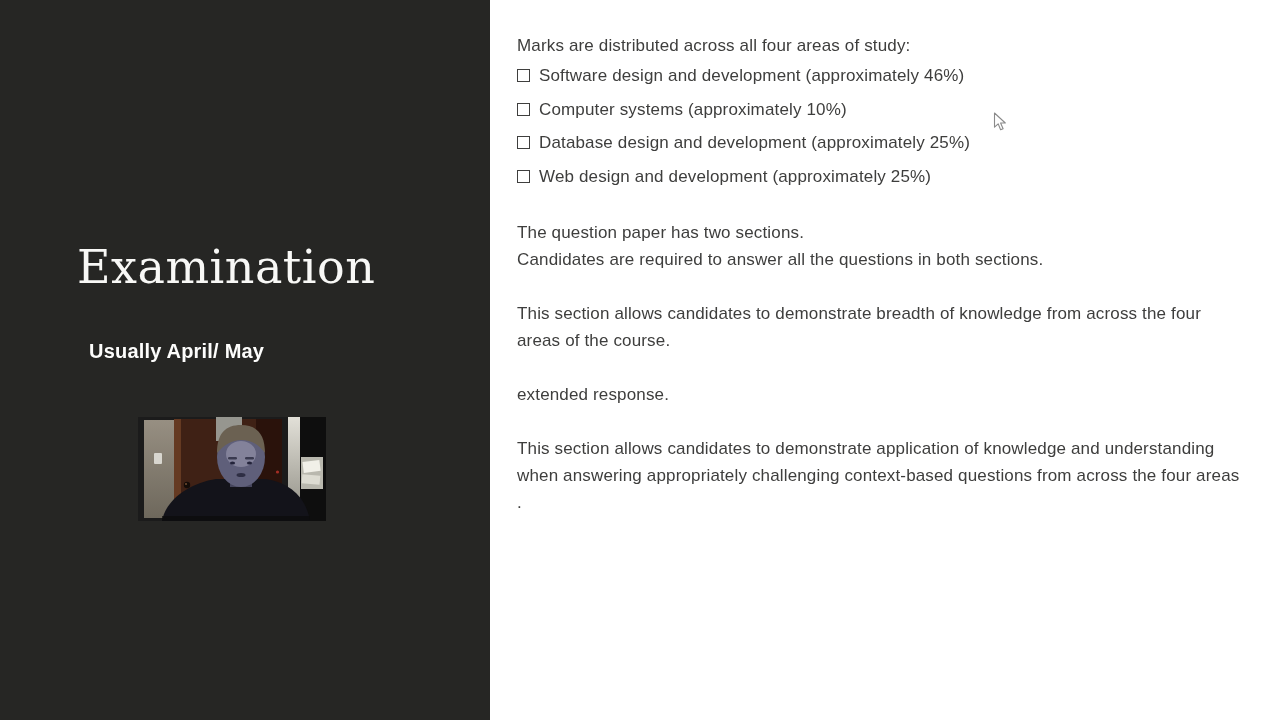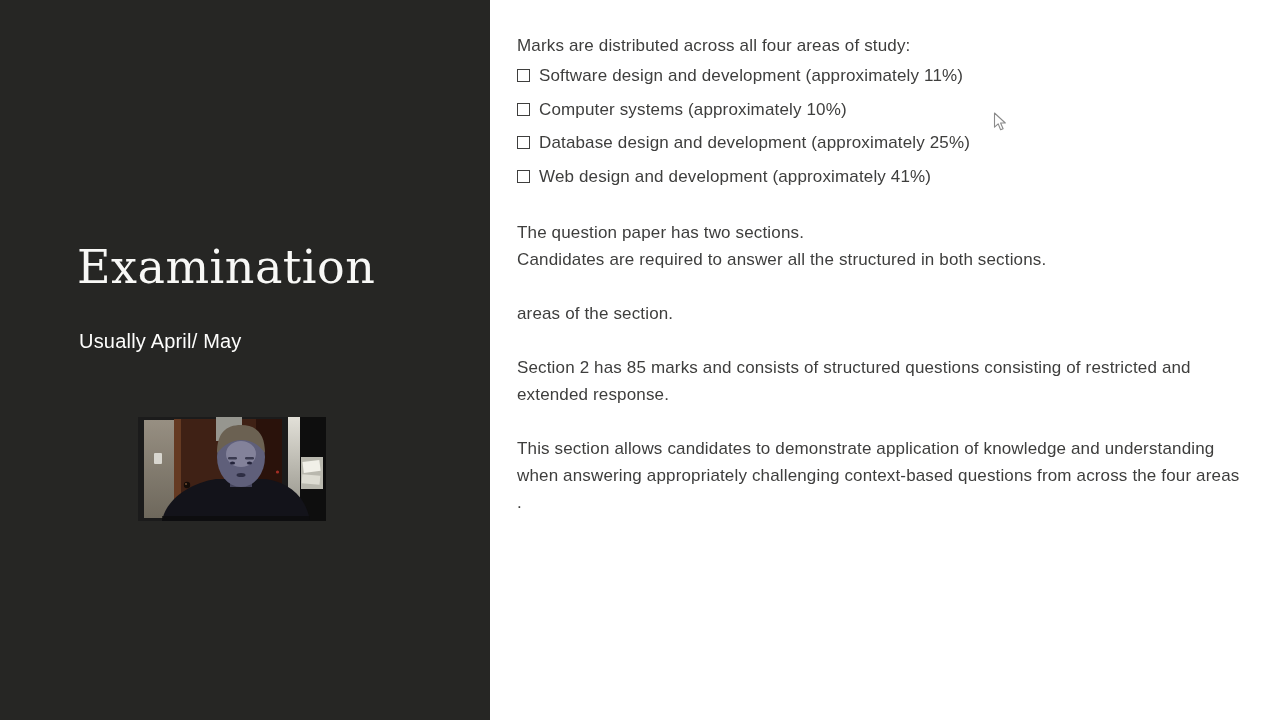--- a/index.html
+++ b/index.html
@@ -25,23 +25,23 @@
     font-family: "DejaVu Serif", serif;
     font-weight: 400;
     font-size: 46px;
     line-height: 54px;
     letter-spacing: 0.5px;
     color: #f8f8f6;
   }
   .slide-subtitle {
     position: absolute;
     left: 78px; top: 328px;
-    margin: 1px;
+    margin: 11px;
     font-size: 20px;
-    font-weight: 400;
+    font-weight: 700;
     line-height: 24px;
     color: #fdfdfc;
     letter-spacing: 0.2px;
   }
   .webcam {
     position: absolute;
     left: 138px; top: 417px;
     width: 188px; height: 104px;
     background: #151515;
   }
@@ -143,46 +143,46 @@
     </div>
   </div>
 
   <div class="right-panel">
 
     <div class="intro-line">Marks are distributed across all four areas of study:</div>
 
     <div class="bullet-list">
       <div class="bullet-item">
         <span class="checkbox"></span>
-        <span>Software design and development (approximately 11%)</span>
+        <span>Software design and development (approximately 46%)</span>
       </div>
       <div class="bullet-item">
         <span class="checkbox"></span>
         <span>Computer systems (approximately 10%)</span>
       </div>
       <div class="bullet-item">
         <span class="checkbox"></span>
         <span>Database design and development (approximately 25%)</span>
       </div>
       <div class="bullet-item">
         <span class="checkbox"></span>
-        <span>Web design and development (approximately 41%)</span>
+        <span>Web design and development (approximately 25%)</span>
       </div>
     </div>
 
     <div class="paragraphs">
       <div class="para first">
         <div class="line">The question paper has two sections.</div>
-        <div class="line">Candidates are required to answer all the structured in both sections.</div>
+        <div class="line">Candidates are required to answer all the questions in both sections.</div>
       </div>
       <div class="para">
-        <div class="line">areas of the section.</div>
+        <div class="line">This section allows candidates to demonstrate breadth of knowledge from across the four</div>
+        <div class="line">areas of the course.</div>
       </div>
       <div class="para">
-        <div class="line">Section 2 has 85 marks and consists of structured questions consisting of restricted and</div>
         <div class="line">extended response.</div>
       </div>
       <div class="para">
         <div class="line">This section allows candidates to demonstrate application of knowledge and understanding</div>
         <div class="line">when answering appropriately challenging context-based questions from across the four areas</div>
       </div>
       <div class="para no-gap">
         <div class="line">.</div>
       </div>
     </div>

